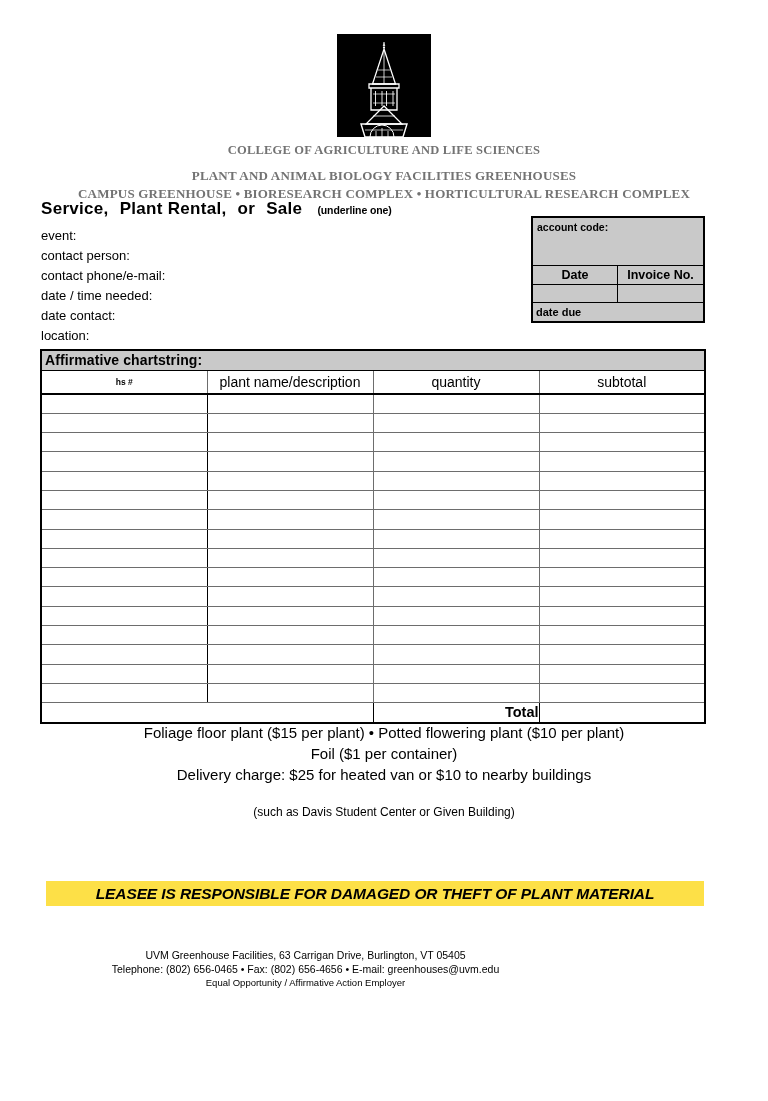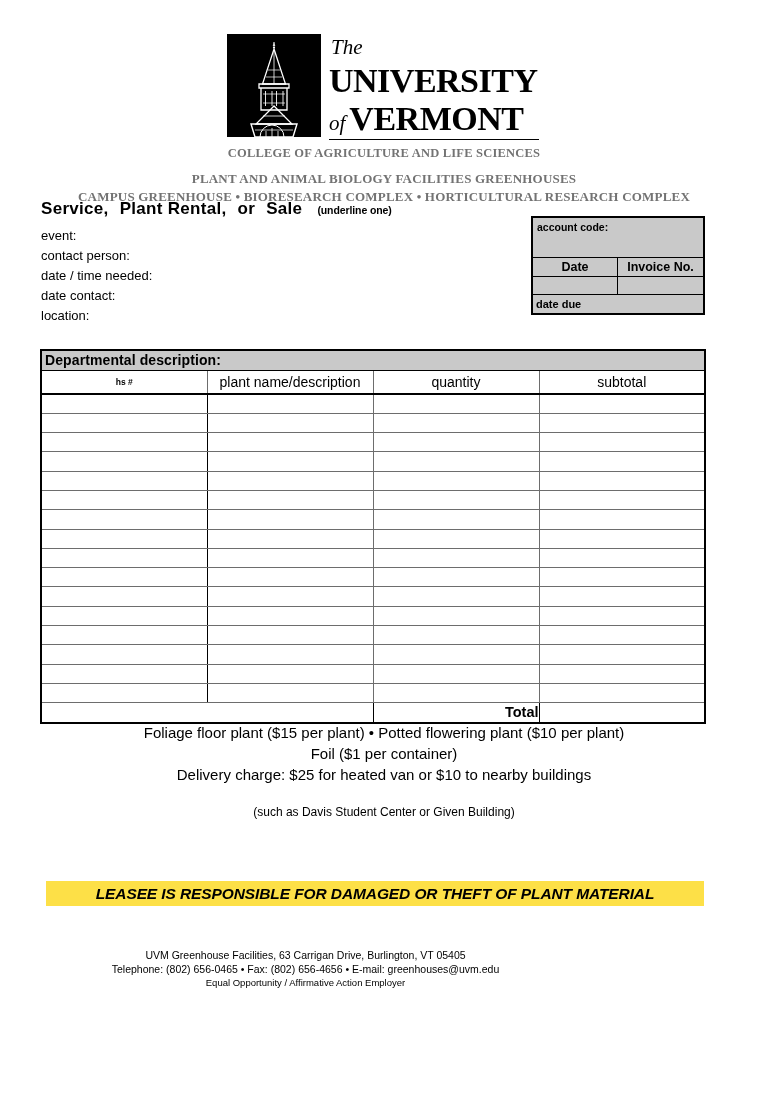--- a/index.html
+++ b/index.html
@@ -140,21 +140,21 @@
   .acct-box {
     position: absolute;
     left: 531px;
     top: 216px;
     width: 174px;
     border: 2.5px solid #000;
     background: #c9c9c9;
     box-sizing: border-box;
   }
   .acct-top {
-    height: 40px;
+    height: 48px;
     border-bottom: 1.5px solid #000;
     font-size: 10.5px;
     font-weight: 700;
     padding: 3px 0 0 4px;
     box-sizing: border-box;
   }
   .acct-grid {
     display: flex;
     border-bottom: 1.5px solid #000;
   }
@@ -337,45 +337,40 @@
             <path d="M24 90 L70 90 L66 103 L28 103 Z" fill="none" stroke-width="1.4"></path>
             <path d="M33 103 A12 12 0 0 1 57 103" fill="none" stroke-width="1"></path>
             <path d="M39 97 L39 103" stroke-width="0.8"></path>
             <path d="M45 94 L45 103" stroke-width="0.8"></path>
             <path d="M51 97 L51 103" stroke-width="0.8"></path>
             <path d="M28 96 L66 96" stroke-width="0.7"></path>
           </g>
         </svg>
       </div>
 
-      <div class="wordmark">
-        <span class="wm-the">The</span>
-        <span class="wm-university">UNIVERSITY</span>
-        <span class="wm-line3"><span class="wm-of">of</span> <span class="wm-vermont">VERMONT</span></span>
-        <div class="wm-rule"></div>
-      </div>
 
     </div>
 
     <div class="lh-line lh-line1">COLLEGE OF AGRICULTURE AND LIFE SCIENCES</div>
     <div class="lh-line lh-line2">PLANT AND ANIMAL BIOLOGY FACILITIES GREENHOUSES</div>
     <div class="lh-line lh-line3">CAMPUS GREENHOUSE • BIORESEARCH COMPLEX • HORTICULTURAL RESEARCH COMPLEX</div>
   </div>
 
   <div class="form-title">
     <span class="t-word">Service,</span>
     <span class="t-word">Plant Rental,</span>
     <span class="t-word">or</span>
     <span class="t-word">Sale</span>
     <span class="underline-note">(underline one)</span>
   </div>
 
   <div class="fields">
     <div class="field-row"><span>event:</span></div>
     <div class="field-row"><span>contact person:</span></div>
+    <div class="field-row"><span>contact phone/e-mail:</span></div>
     <div class="field-row"><span>date / time needed:</span></div>
     <div class="field-row"><span>date contact:</span></div>
     <div class="field-row"><span>location:</span></div>
   </div>
 
   <div class="acct-box">
     <div class="acct-top">
       <span>account code:</span>
     </div>
     <div class="acct-grid">
@@ -388,21 +383,21 @@
     </div>
     <div class="acct-due">
       <span>date due</span>
     </div>
   </div>
 
   <table class="order-table">
     <thead>
       <tr>
         <td class="chartstring-cell" colspan="4">
-          <span>Departmental description:</span>
+          <span>Affirmative chartstring:</span>
         </td>
       </tr>
       <tr>
         <td class="col-hs hs-head">hs #</td>
         <td class="col-desc vline-strong">plant name/description</td>
         <td class="col-qty vline-strong">quantity</td>
         <td class="col-sub vline-strong">subtotal</td>
       </tr>
     </thead>
     <tbody>

